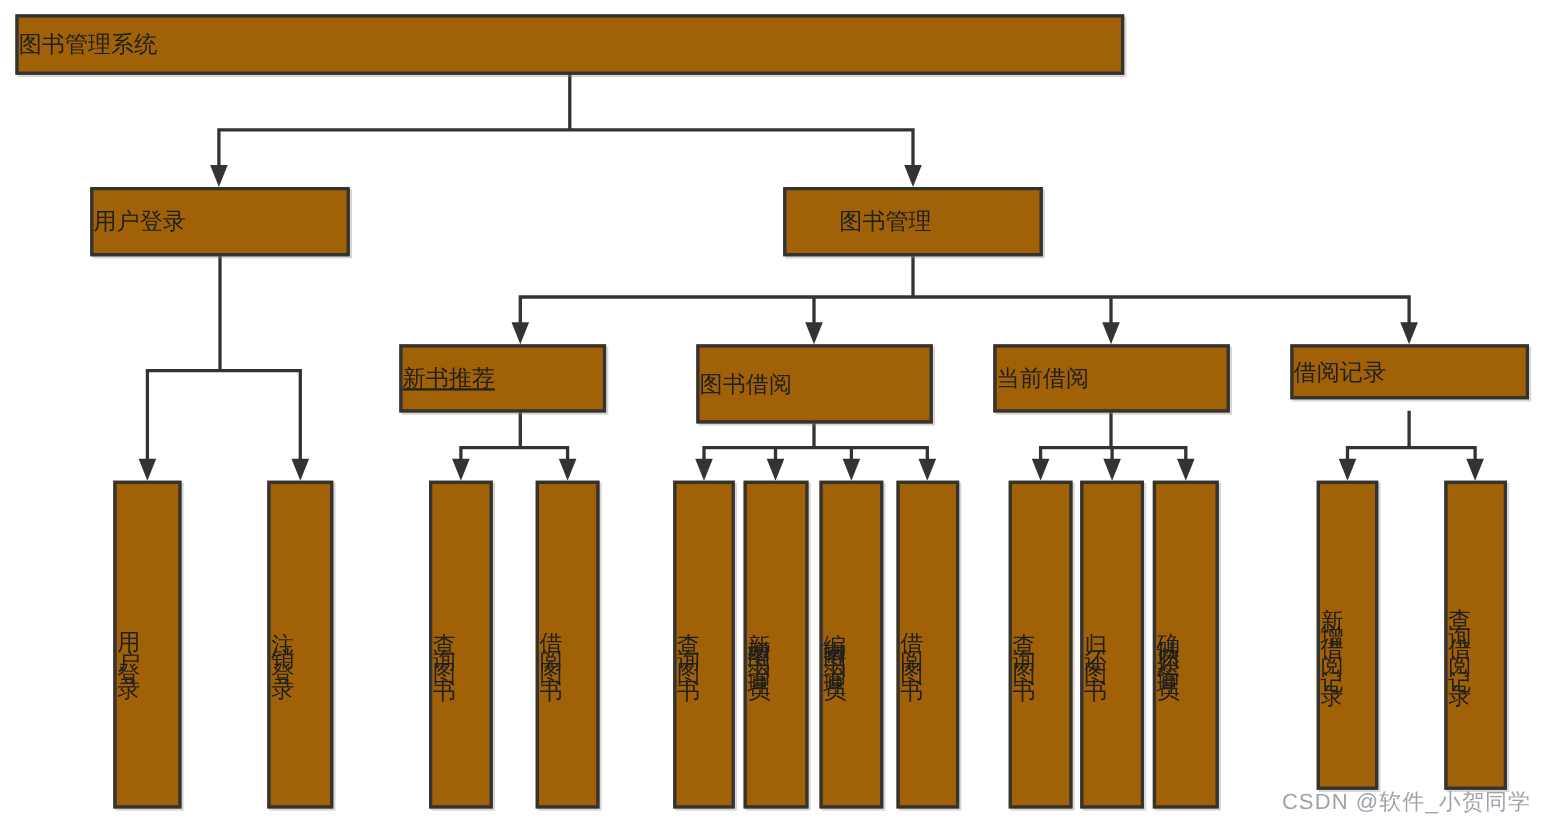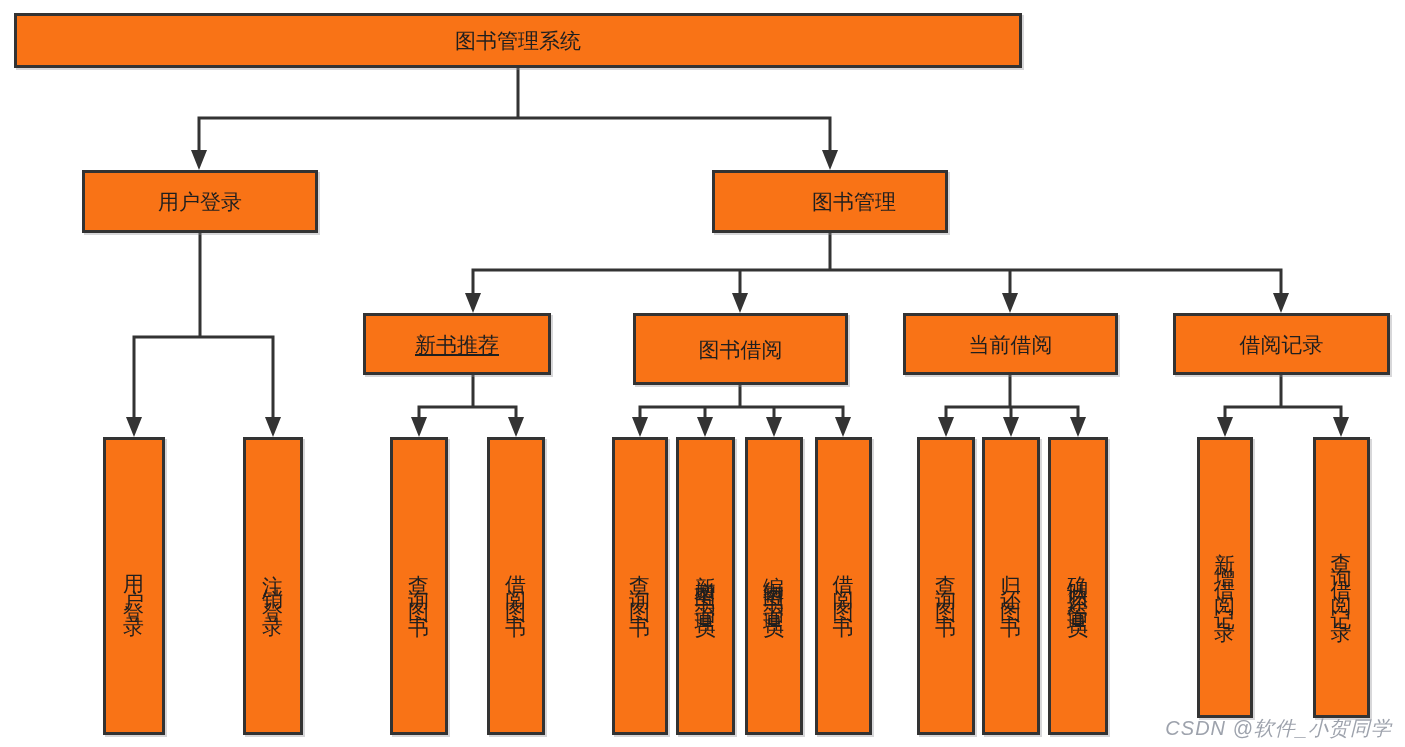--- a/index.html
+++ b/index.html
@@ -17,25 +17,25 @@
   }
   .connectors {
     position: absolute;
     left: 0; top: 0;
     width: 1405px; height: 747px;
   }
   .node {
     position: absolute;
     box-sizing: border-box;
     border: 3px solid #333333;
-    background: #f97316;
+    background: #a16207;
     color: #1f1f1f;
     display: flex;
     align-items: center;
-    justify-content: center;
+    justify-content: flex-start;
     box-shadow: 2px 2px 0 rgba(140,140,145,0.35);
     font-size: 21px;
     line-height: 1;
     white-space: nowrap;
   }
   .vnode span {
     writing-mode: vertical-rl;
     text-orientation: mixed;
     letter-spacing: 14px;
     font-size: 21px;
@@ -46,21 +46,20 @@
   }
   .watermark {
     position: absolute;
     right: 13px;
     bottom: 5px;
     font-size: 20px;
     color: rgba(140,146,158,0.85);
     letter-spacing: 1px;
     z-index: 5;
     white-space: nowrap;
-    font-style: italic;
   }
 </style>
 </head>
 <body>
 
 <div class="stage">
 
   <svg class="connectors" viewBox="0 0 1405 747" xmlns="http://www.w3.org/2000/svg">
     <g stroke="#333333" stroke-width="3" fill="none" stroke-linecap="square">
 
@@ -114,21 +113,21 @@
 
   <div class="node" style="left:363px; top:313px; width:188px; height:62px;text-decoration:underline;">
     <span>新书推荐</span>
   </div>
   <div class="node" style="left:633px; top:313px; width:215px; height:72px;">
     <span>图书借阅</span>
   </div>
   <div class="node" style="left:903px; top:313px; width:215px; height:62px;">
     <span>当前借阅</span>
   </div>
-  <div class="node" style="left:1173px; top:313px; width:217px; height:62px;">
+  <div class="node" style="left:1173px; top:313px; width:217px; height:50px;">
     <span>借阅记录</span>
   </div>
 
   <div class="node vnode" style="left:103px; top:437px; width:62px; height:298px;">
     <span>用户登录</span>
   </div>
   <div class="node vnode" style="left:243px; top:437px; width:60px; height:298px;">
     <span>注销登录</span>
   </div>
 

